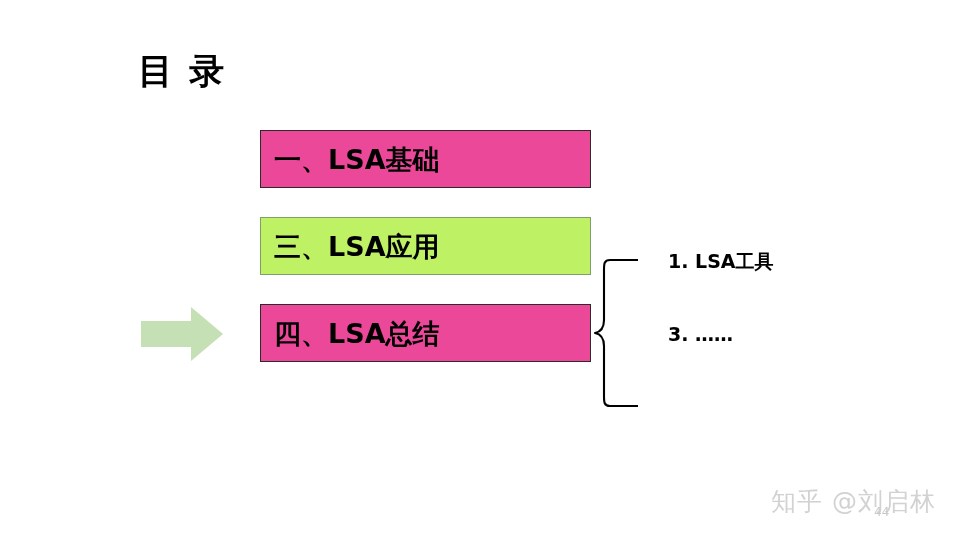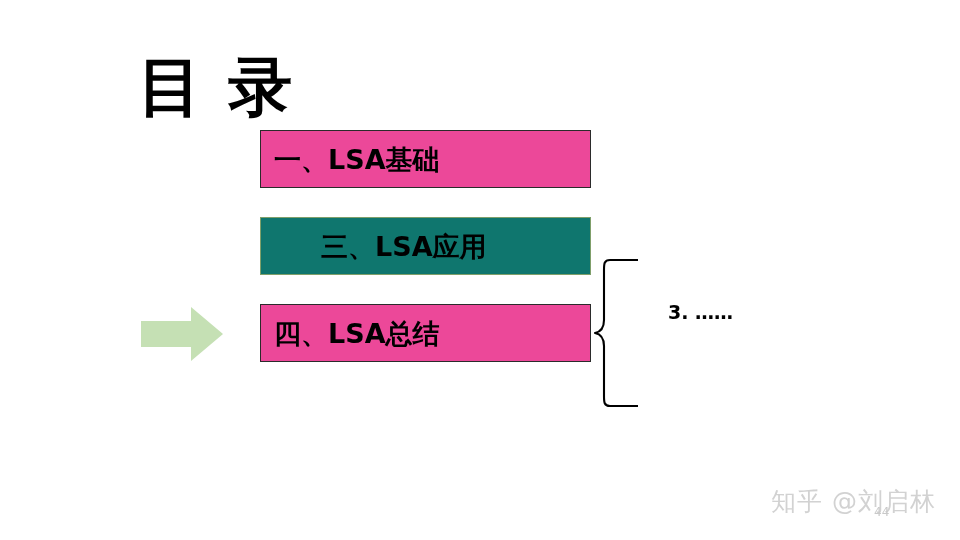--- a/index.html
+++ b/index.html
@@ -19,21 +19,21 @@
     width: 960px;
     height: 540px;
     background: #ffffff;
   }
 
   
   .slide-title {
     position: absolute;
     left: 138px;
     top: 52px;
-    font-size: 64px;
+    font-size: 35px;
     font-weight: bold;
     color: #000000;
     letter-spacing: 2px;
     line-height: 1.1;
     white-space: pre;
     font-family: "DejaVu Sans", "Liberation Sans", sans-serif;
   }
 
   
   .arrow-marker {
@@ -55,23 +55,22 @@
     box-sizing: border-box;
     width: 331px;
     height: 58px;
     border: 1.5px solid #2b2b2b;
     background: #ec4899;
     display: flex;
     align-items: center;
     margin-bottom: 29px;
   }
   .agenda-item.is-active {
-    background: #0f766e;
+    background: #bef264;
     border-color: #7f9f6a;
-    padding-left: 47px;
   }
   .agenda-item:last-child {
     margin-bottom: 4px;
   }
   .agenda-label {
     padding-left: 13px;
     font-size: 27px;
     font-weight: bold;
     color: #000000;
     letter-spacing: 0px;
@@ -158,20 +157,21 @@
 
   </div>
 
   <div class="brace">
     <svg width="44" height="150" viewBox="0 0 44 150" xmlns="http://www.w3.org/2000/svg">
       <path d="M44,2 L16,2 C10,2 10,6 10,12 L10,62 C10,70 6,74 1,75 C6,76 10,80 10,88 L10,138 C10,144 10,148 16,148 L44,148" fill="none" stroke="#000000" stroke-width="2.1" stroke-linecap="round" stroke-linejoin="round"></path>
     </svg>
   </div>
 
   <div class="sublist">
+    <div class="sub-item s1">1. LSA工具</div>
     <div class="sub-item s3">3. ……</div>
   </div>
 
   <div class="watermark">知乎 @刘启林</div>
 
   <div class="page-number">44</div>
 
 </div>
 
 </body></html>

